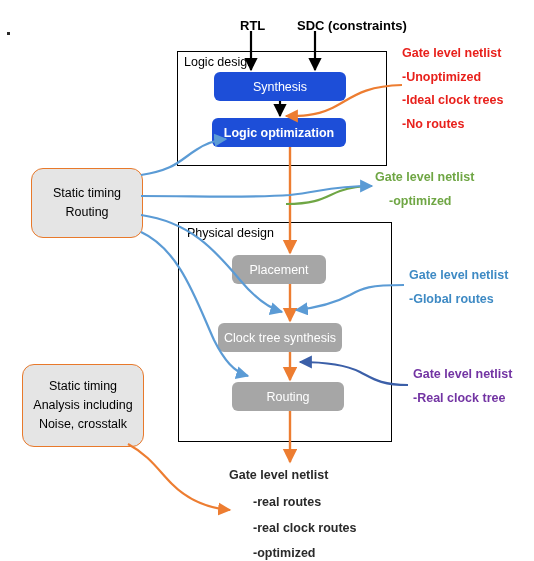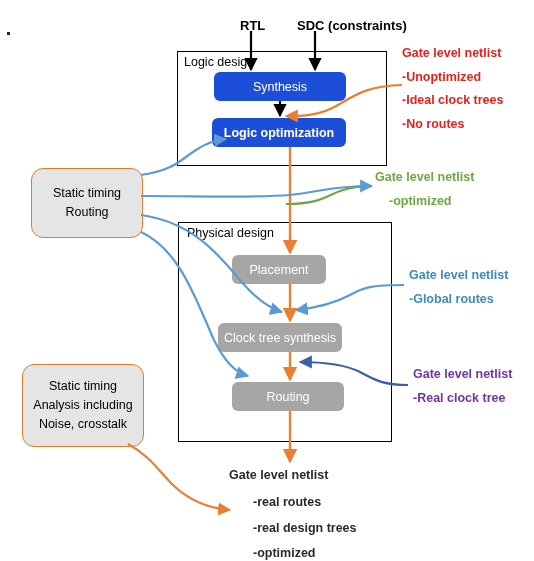--- a/index.html
+++ b/index.html
@@ -103,21 +103,21 @@
     <span class="l">-Global routes</span>
   </div>
 
   <div class="ann purple" style="left:413px;top:368px;">
     <span class="l">Gate level netlist</span>
     <span class="l">-Real clock tree</span>
   </div>
 
   <div class="outtext" style="left:229px;top:468px;">Gate level netlist</div>
   <div class="outtext" style="left:253px;top:495px;">-real routes</div>
-  <div class="outtext" style="left:253px;top:521px;">-real design trees</div>
+  <div class="outtext" style="left:253px;top:521px;">-real clock routes</div>
   <div class="outtext" style="left:253px;top:546px;">-optimized</div>
 
   <svg id="wires" viewBox="0 0 534 561">
     <defs>
       <marker id="ablack" markerWidth="7" markerHeight="7" refX="5.4" refY="3" orient="auto">
         <path d="M0,0 L6,3 L0,6 z" fill="#000"></path>
       </marker>
       <marker id="aorange" markerWidth="7" markerHeight="7" refX="5.4" refY="3" orient="auto">
         <path d="M0,0 L6,3 L0,6 z" fill="#ED7D31"></path>
       </marker>

